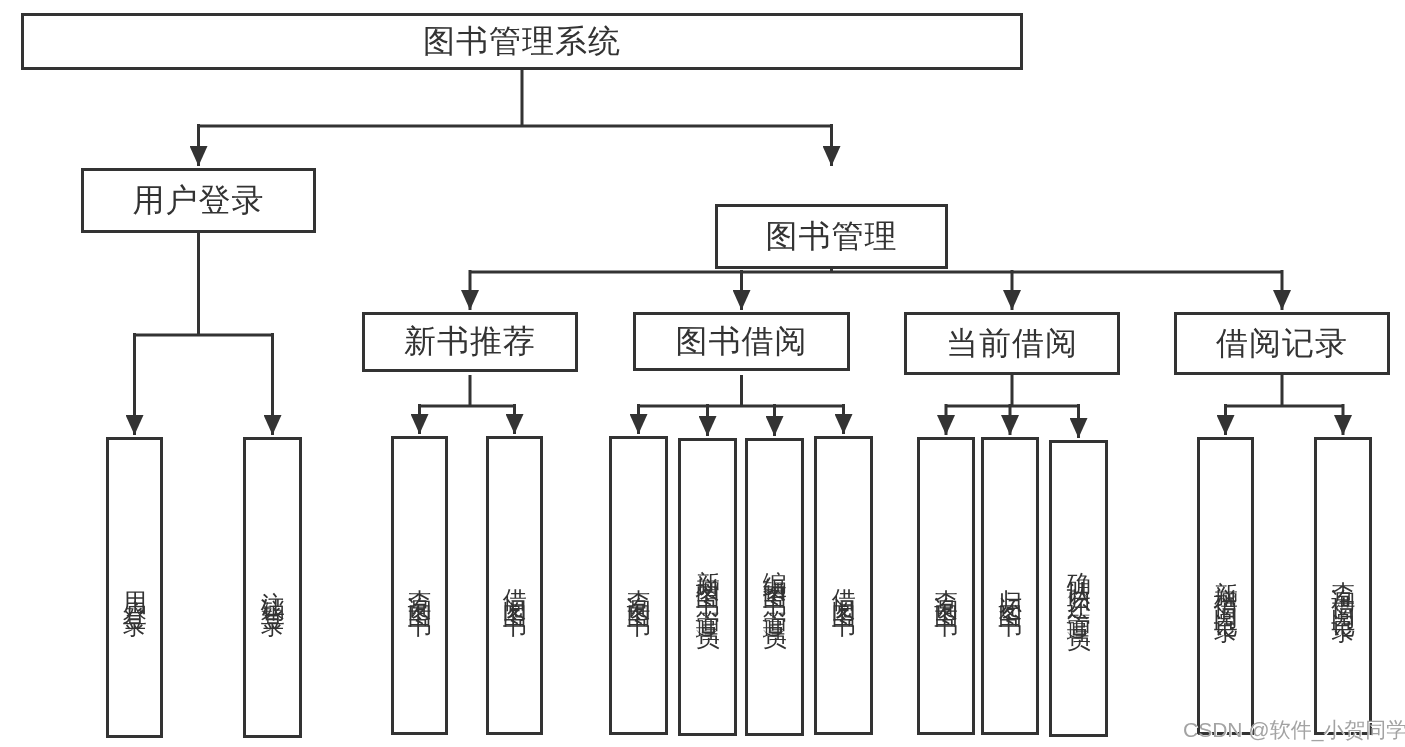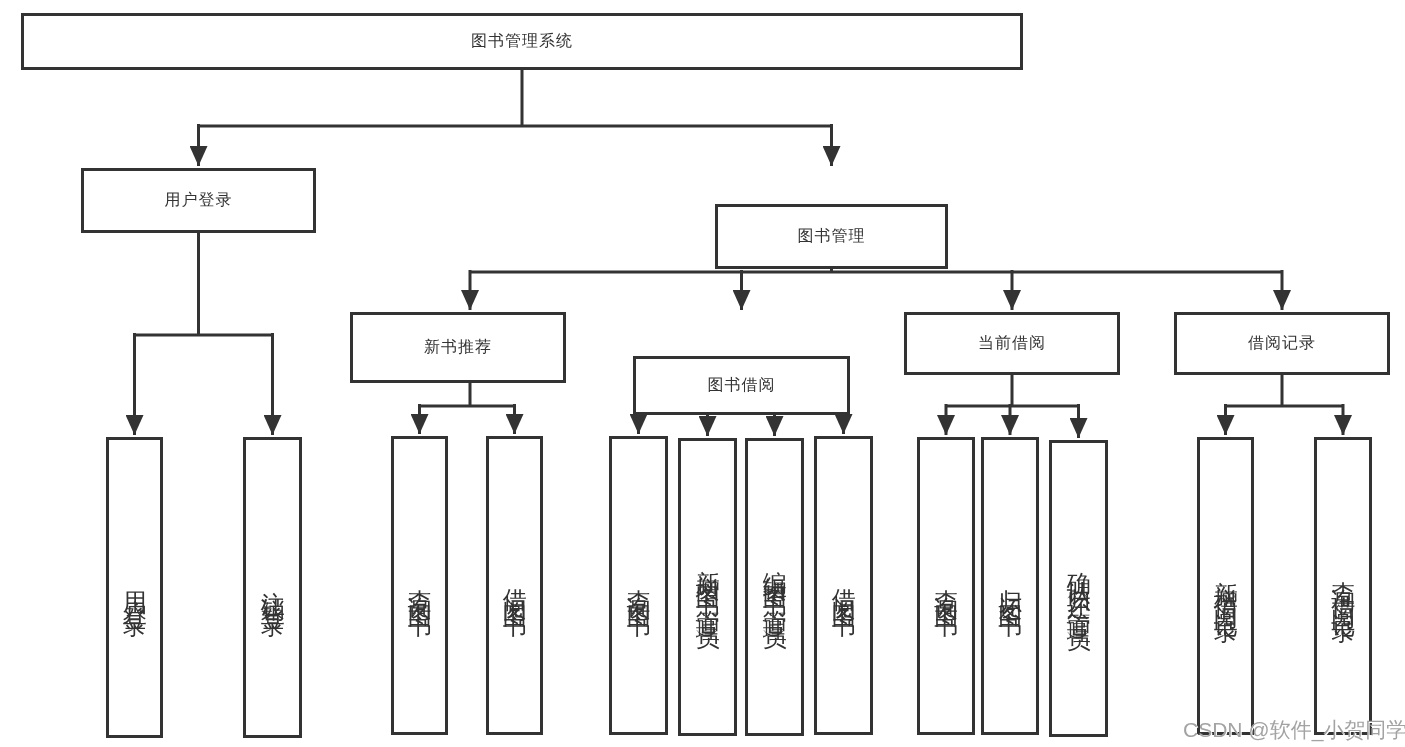--- a/index.html
+++ b/index.html
@@ -20,21 +20,21 @@
     position: absolute;
     box-sizing: border-box;
     border: 3px solid #333333;
     background: #ffffff;
     display: flex;
     align-items: center;
     justify-content: center;
     color: #333333;
   }
   .h-node .label {
-    font-size: 16px;
+    font-size: 32px;
     letter-spacing: 1px;
     white-space: nowrap;
   }
   .v-node .label {
     writing-mode: vertical-rl;
     text-orientation: mixed;
     font-size: 24px;
     letter-spacing: 8px;
     line-height: 1.1;
     white-space: nowrap;
@@ -102,24 +102,24 @@
     <span class="label">图书管理系统</span>
   </div>
 
   <div class="node h-node" style="left:81px; top:168px; width:235px; height:65px;">
     <span class="label">用户登录</span>
   </div>
   <div class="node h-node" style="left:715px; top:168px; width:233px; height:65px;margin-top:36px;">
     <span class="label">图书管理</span>
   </div>
 
-  <div class="node h-node" style="left:350px; top:312px; width:216px; height:71px;">
+  <div class="node h-node" style="left:362px; top:312px; width:216px; height:60px;">
     <span class="label">新书推荐</span>
   </div>
-  <div class="node h-node" style="left:633px; top:312px; width:217px; height:59px;margin-top:44px;">
+  <div class="node h-node" style="left:633px; top:312px; width:217px; height:59px;">
     <span class="label">图书借阅</span>
   </div>
   <div class="node h-node" style="left:904px; top:312px; width:216px; height:63px;">
     <span class="label">当前借阅</span>
   </div>
   <div class="node h-node" style="left:1174px; top:312px; width:216px; height:63px;">
     <span class="label">借阅记录</span>
   </div>
 
   <div class="node v-node" style="left:106px; top:437px; width:57px; height:301px;">

